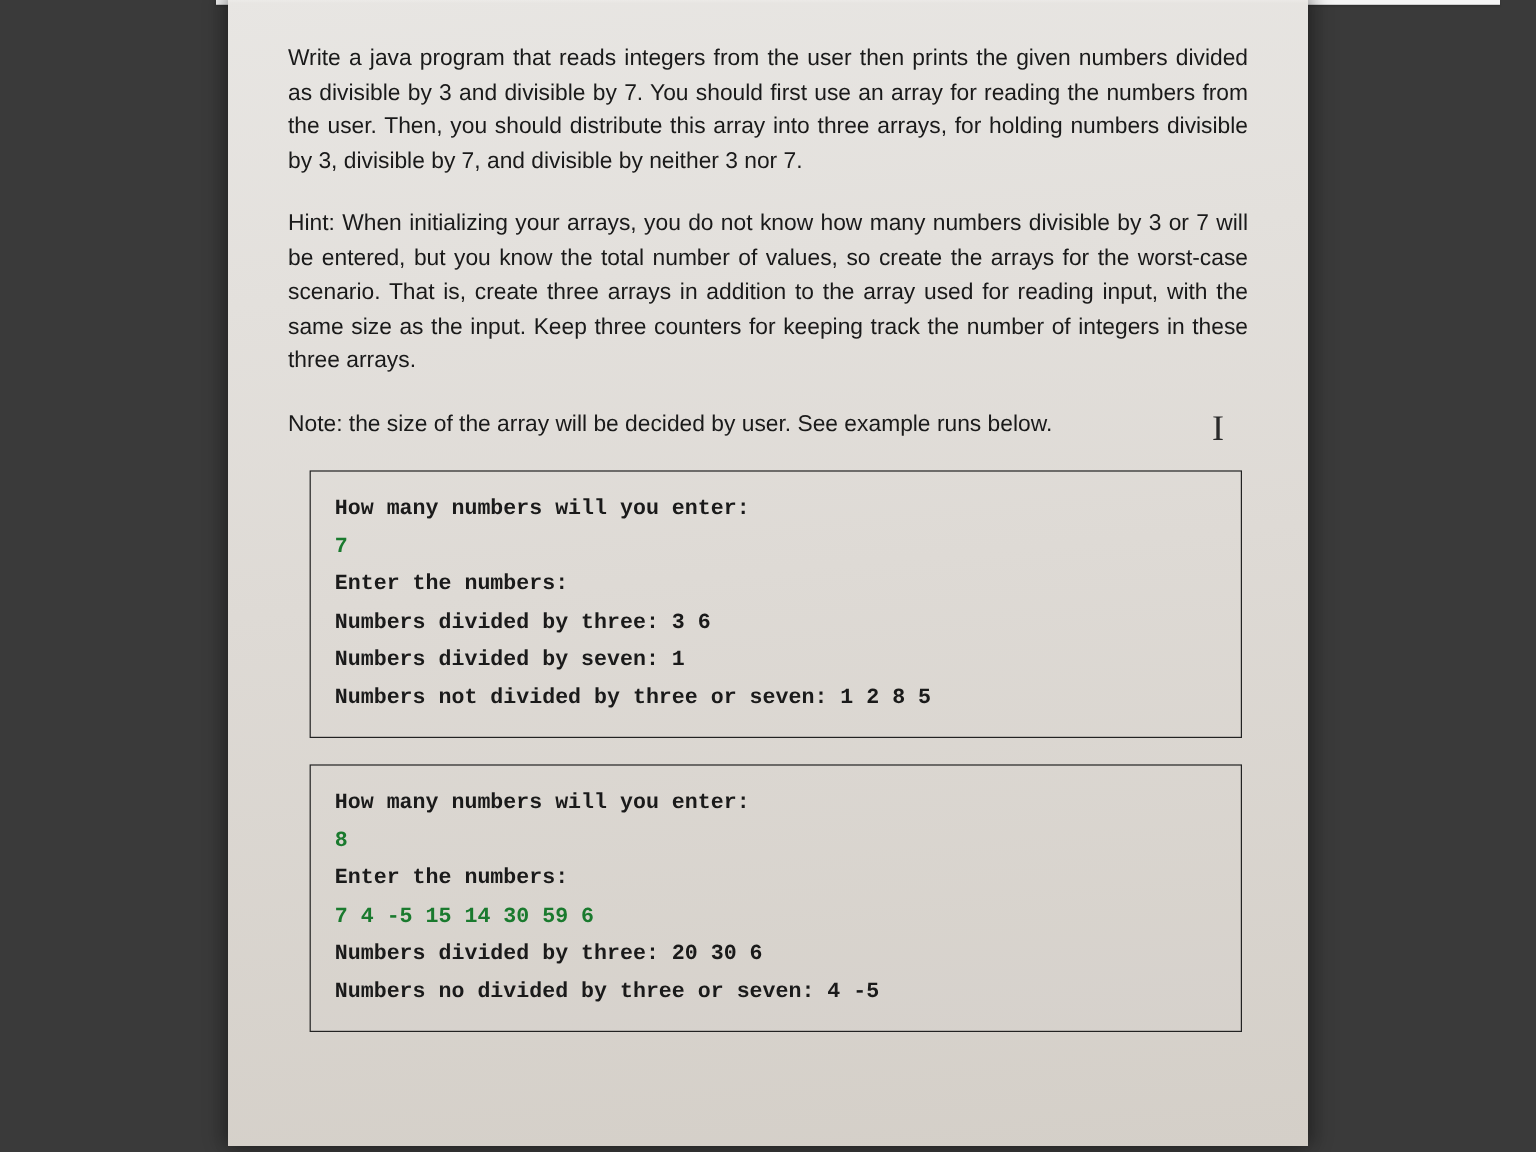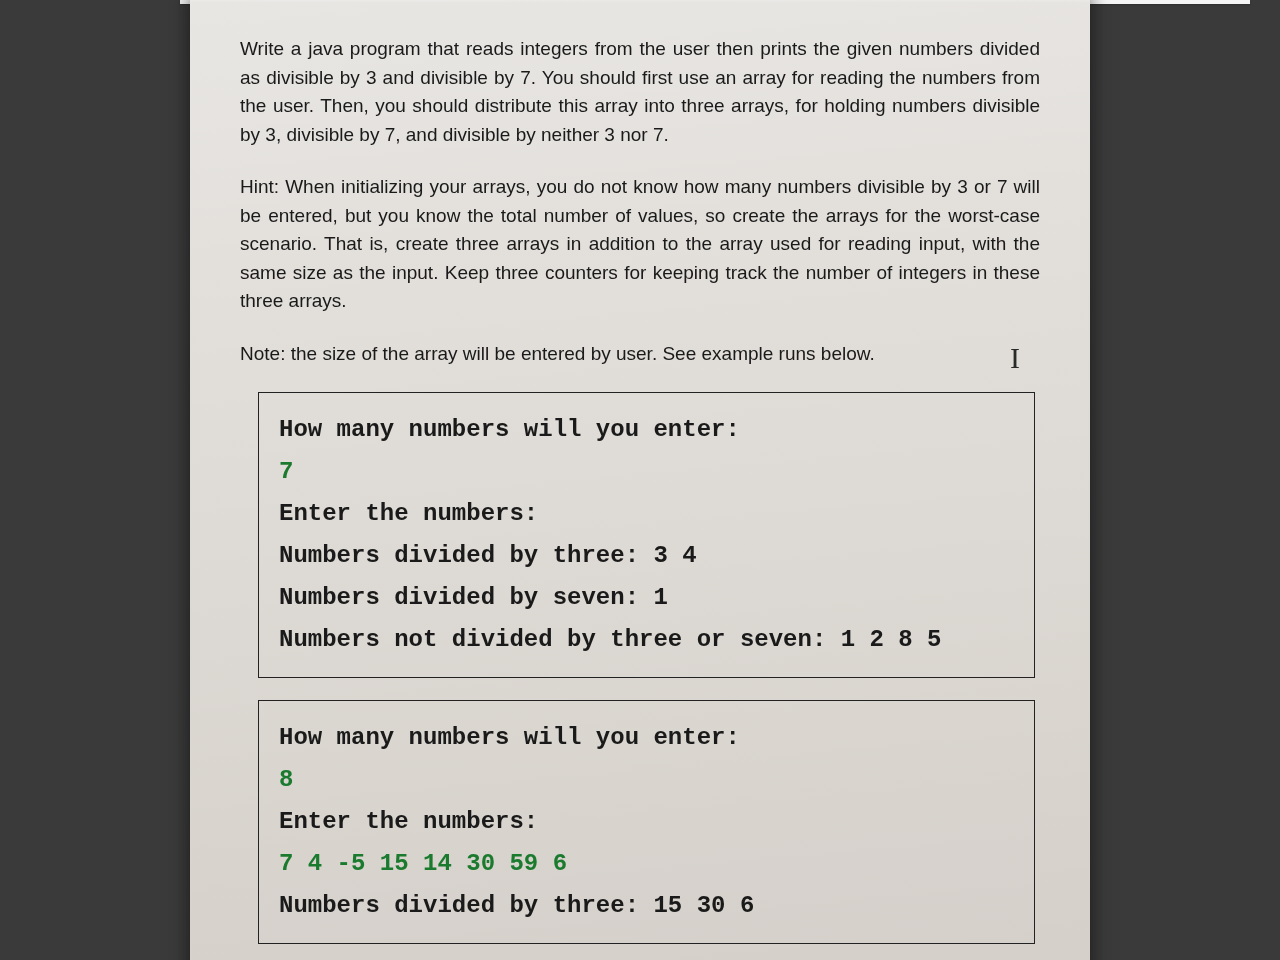--- a/index.html
+++ b/index.html
@@ -53,21 +53,21 @@
     }
     .code-box {
       border: 1.5px solid #222;
       padding: 16px 20px;
       margin: 18px 0 22px 18px;
       margin-right: 5px;
       background: rgba(255,255,255,0.02);
     }
     .code-line {
       font-family: "Courier New", Courier, monospace;
-      font-size: 24px;
+      font-size: 18px;
       line-height: 1.75;
       color: #1a1a1a;
       white-space: pre;
       font-weight: 600;
     }
     .user-input {
       color: #1a7a2e;
       font-weight: 600;
     }
     .top-edge {
@@ -82,34 +82,35 @@
   </style>
 </head>
 <body>
 
 <div class="top-edge"></div>
 
 <div class="page">
 
   <p class="body-text">Write a java program that reads integers from the user then prints the given numbers divided as divisible by 3 and divisible by 7. You should first use an array for reading the numbers from the user. Then, you should distribute this array into three arrays, for holding numbers divisible by 3, divisible by 7, and divisible by neither 3 nor 7.</p>
   <p class="body-text">Hint: When initializing your arrays, you do not know how many numbers divisible by 3 or 7 will be entered, but you know the total number of values, so create the arrays for the worst-case scenario. That is, create three arrays in addition to the array used for reading input, with the same size as the input. Keep three counters for keeping track the number of integers in these three arrays.</p>
-  <p class="body-text" style="text-align:left;">Note: the size of the array will be entered by user. See example runs below.</p>
+  <p class="body-text" style="text-align:left;">Note: the size of the array will be decided by user. See example runs below.</p>
 
   <span class="cursor">I</span>
 
   <div class="code-box">
     <div class="code-line">How many numbers will you enter:</div>
     <div class="code-line user-input">7</div>
     <div class="code-line">Enter the numbers:</div>
-    <div class="code-line">Numbers divided by three: 3 4</div>
+    <div class="code-line">Numbers divided by three: 3 6</div>
     <div class="code-line">Numbers divided by seven: 1</div>
     <div class="code-line">Numbers not divided by three or seven: 1 2 8 5</div>
   </div>
 
   <div class="code-box">
     <div class="code-line">How many numbers will you enter:</div>
     <div class="code-line user-input">8</div>
     <div class="code-line">Enter the numbers:</div>
     <div class="code-line user-input">7 4 -5 15 14 30 59 6</div>
-    <div class="code-line">Numbers divided by three: 15 30 6</div>
+    <div class="code-line">Numbers divided by three: 20 30 6</div>
+    <div class="code-line">Numbers no divided by three or seven: 4 -5</div>
   </div>
 
 </div>
 
 </body></html>

